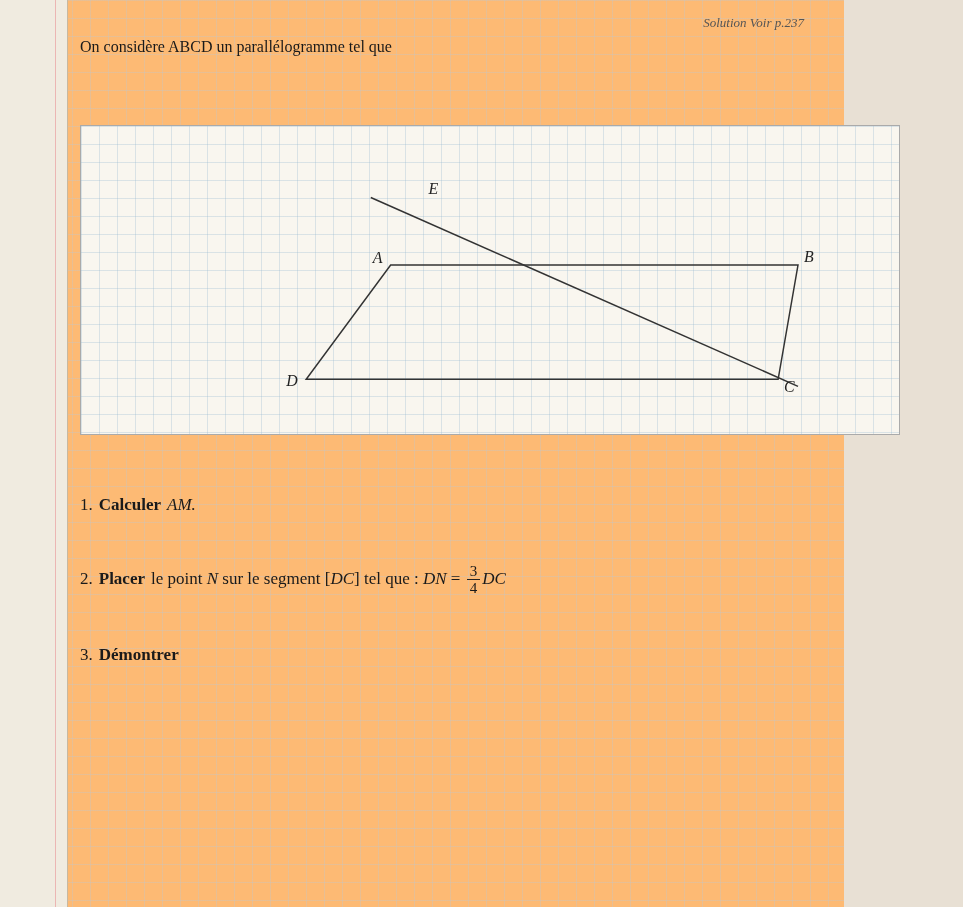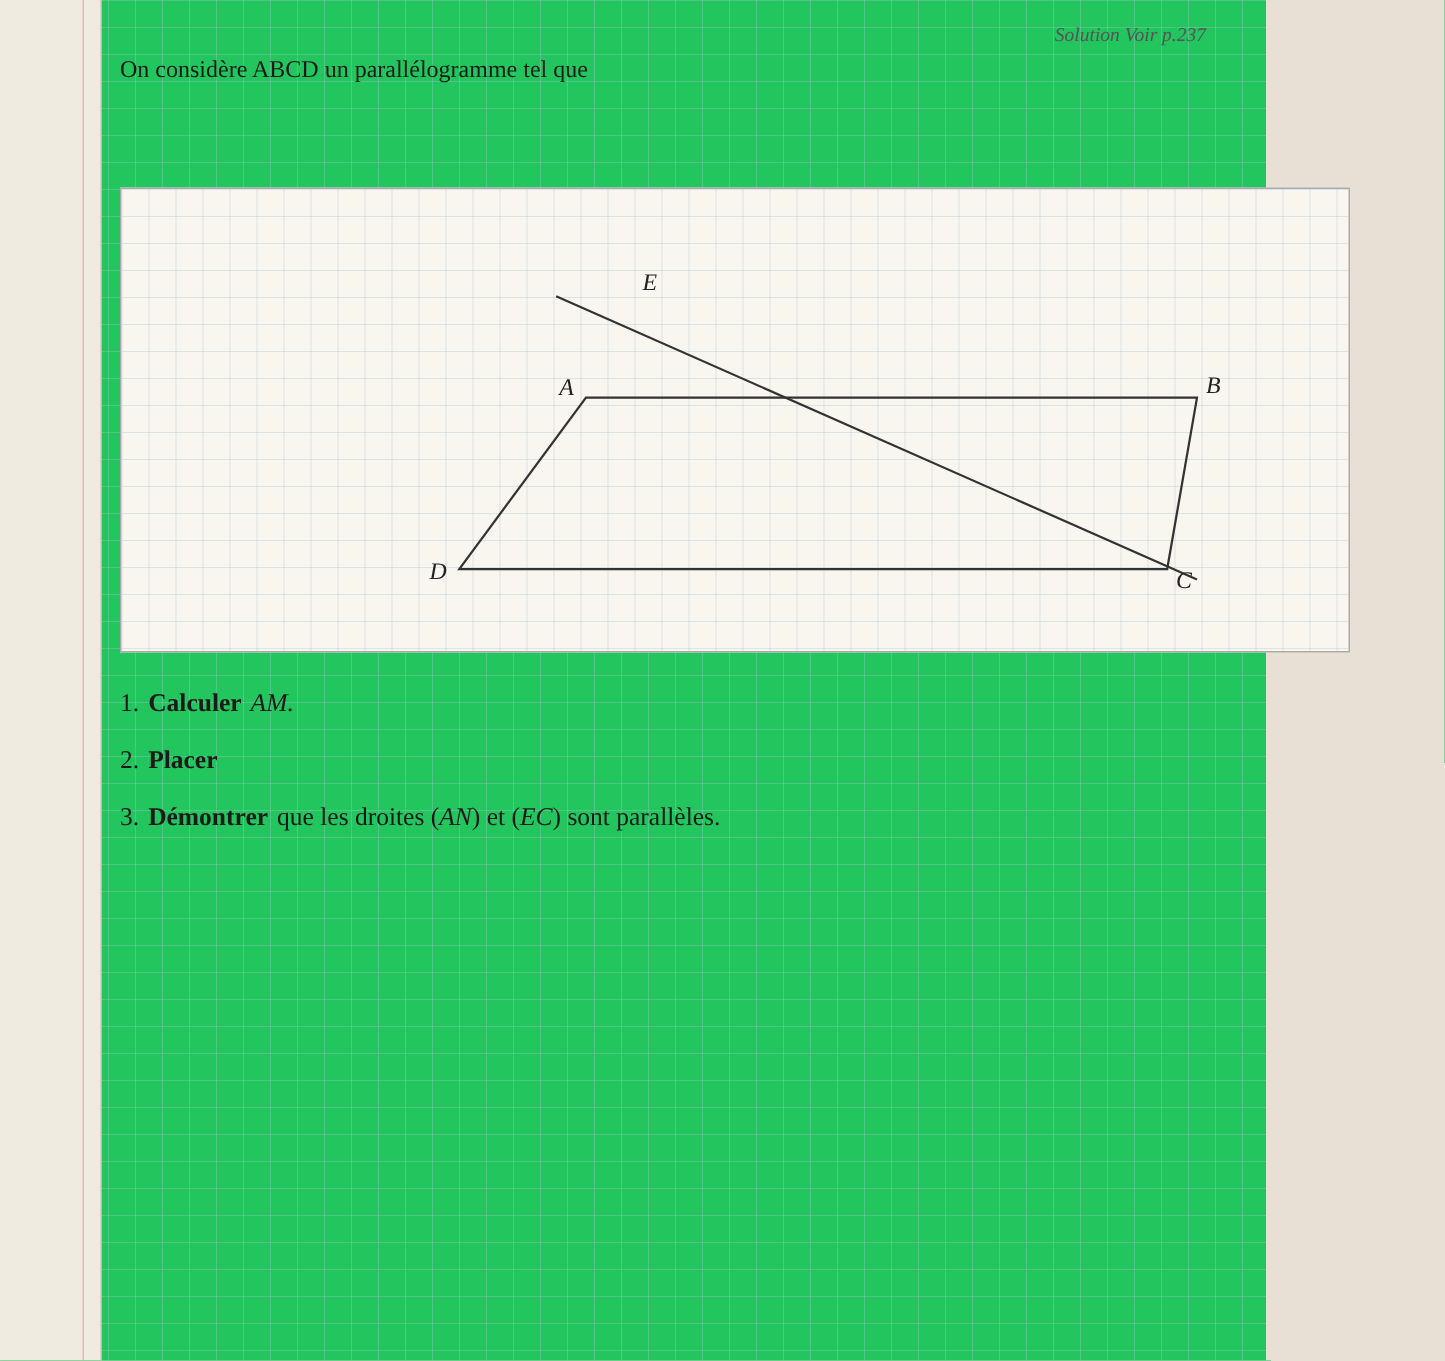--- a/index.html
+++ b/index.html
@@ -6,21 +6,21 @@
     body {
       background: #e8e0d4;
       font-family: 'Times New Roman', Times, serif;
       width: 963px;
       min-height: 907px;
       position: relative;
       overflow: hidden;
     }
 
     .page-container {
-      background: #22c55e;
+      background: #fdba74;
       width: 844px;
       min-height: 907px;
       position: relative;
       padding: 0;
     }
 
     
     .grid-area {
       position: absolute;
       top: 0;
@@ -98,20 +98,21 @@
       gap: 6px;
     }
 
     .question-num {
       font-size: 17px;
       font-weight: normal;
     }
 
     .q-keyword {
       font-weight: bold;
+      margin-top: 36px;
     }
 
     .q-text {
       font-size: 17px;
       font-family: Liberation Serif, serif;
     }
 
     .math-italic {
       font-style: italic;
     }
@@ -179,24 +180,28 @@
 
       <div class="question-item">
         <span class="question-num">1.</span>
         <span class="q-keyword">Calculer</span>
         <span class="q-text math-italic">AM.</span>
       </div>
 
       <div class="question-item">
         <span class="question-num">2.</span>
         <span class="q-keyword">Placer</span>
+        <span class="q-text">
+          le point <span class="math-italic">N</span> sur le segment [<span class="math-italic">DC</span>] tel que : <span class="math-italic">DN</span> = 
+          <span style="display:inline-block; vertical-align:middle; text-align:center; margin:0 2px;">
+            <span style="display:block; border-bottom: 1px solid #222; line-height:1.1; font-size:15px; padding: 0 3px;">3</span>
+            <span style="display:block; line-height:1.1; font-size:15px; padding: 0 3px;">4</span>
+          </span><span class="math-italic">DC</span>
+        </span>
       </div>
 
       <div class="question-item">
         <span class="question-num">3.</span>
         <span class="q-keyword">Démontrer</span>
-        <span class="q-text">
-          que les droites (<span class="math-italic">AN</span>) et (<span class="math-italic">EC</span>) sont parallèles.
-        </span>
       </div>
     </div>
   </div>
 </div>
 
 </body></html>

